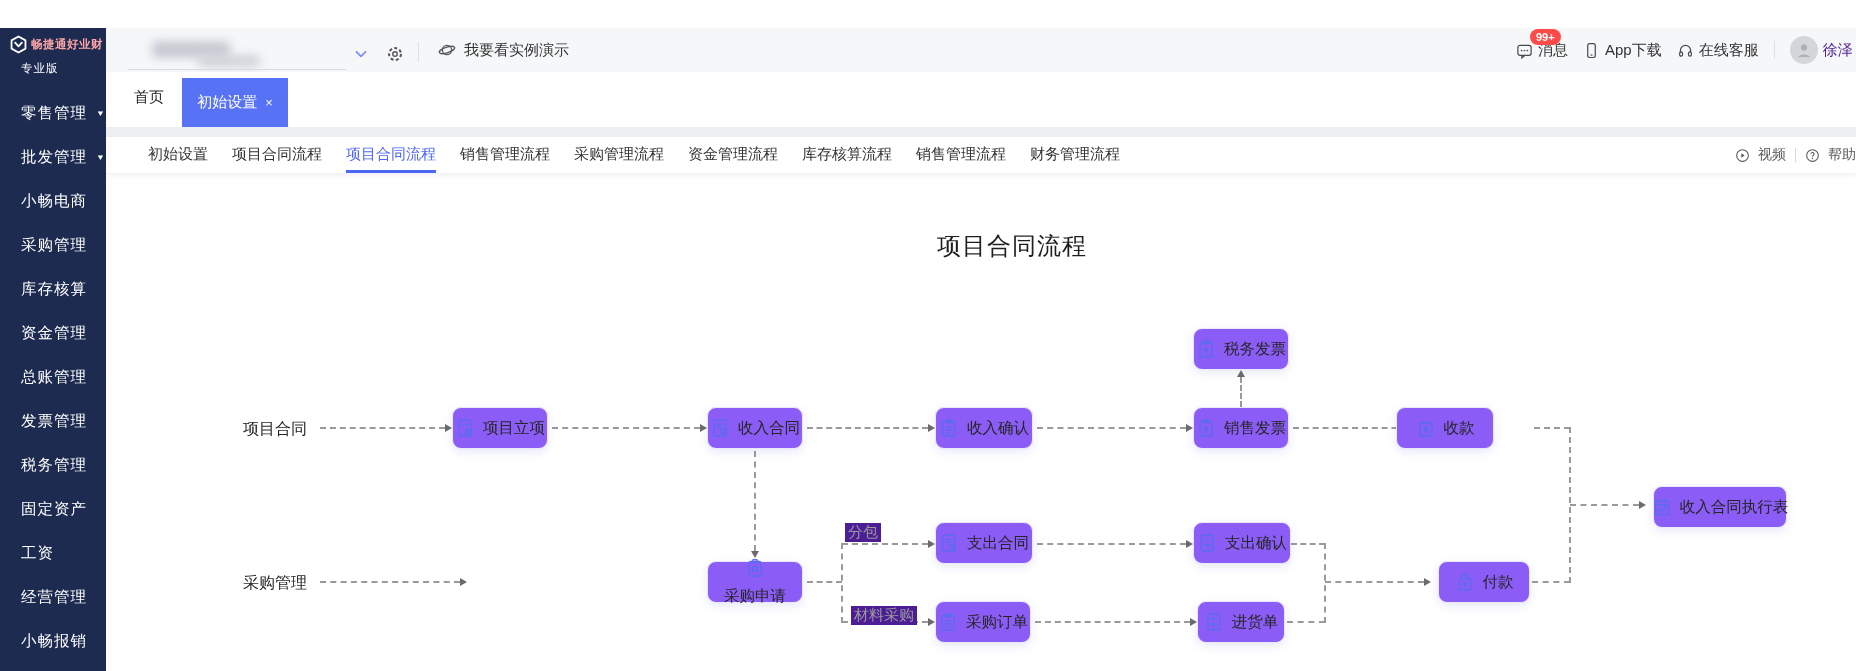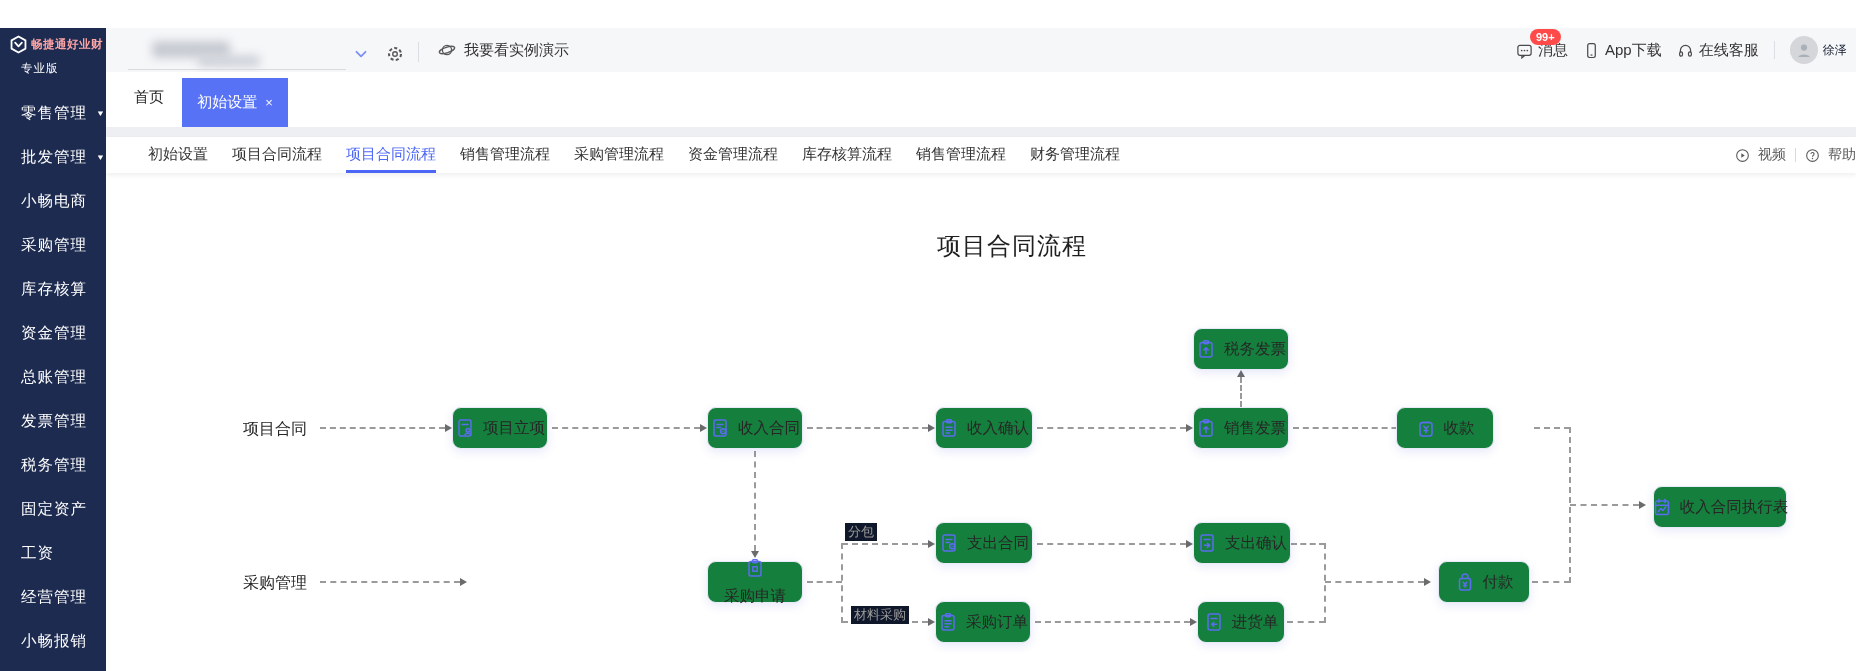--- a/index.html
+++ b/index.html
@@ -20,21 +20,21 @@
   .demo{position:absolute;left:438px;top:39px;height:22px;display:flex;align-items:center;gap:8px;font-size:15px;color:#333;cursor:pointer;}
   .demo svg{width:18px;height:18px;color:#595959;}
   .toolbar-right{position:absolute;left:1516px;top:28px;height:44px;display:flex;align-items:center;gap:15px;}
   .tr-item{display:flex;align-items:center;gap:5px;font-size:15px;color:#333;position:relative;cursor:pointer;white-space:nowrap;}
   .tr-item svg{width:17px;height:17px;color:#4a4a4a;}
   .badge{position:absolute;top:-12px;left:14px;background:#ff4a4a;color:#fff;font-size:11px;line-height:14px;
          padding:1px 6px;border-radius:9px;font-weight:bold;}
   .tr-sep{width:1px;height:18px;background:#dcdee3;}
   .avatar{width:28px;height:28px;border-radius:50%;background:#d4d6d9;display:flex;align-items:center;justify-content:center;overflow:hidden;}
   .avatar svg{width:18px;height:18px;}
-  .user-name{font-size:12px;color:#0f172a;white-space:nowrap;}
+  .user-name{font-size:15px;color:#4c1d95;white-space:nowrap;}
 
   
   .sidebar{position:absolute;left:0;top:28px;width:106px;height:643px;background:#1d2b50;z-index:6;}
   .logo-row{position:absolute;left:9px;top:7px;display:flex;align-items:center;gap:3px;color:#fca5a5;}
   .logo-row svg{width:19px;height:19px;flex:0 0 auto;}
   .logo-title{font-size:11.5px;font-weight:bold;letter-spacing:.5px;white-space:nowrap;}
   .edition{position:absolute;left:21px;top:33px;color:#fff;font-size:11.5px;letter-spacing:1px;}
   .side-menu{position:absolute;left:0;top:63px;width:100%;}
   .side-item{height:44px;display:flex;align-items:center;padding-left:21px;color:#fff;font-size:15.5px;
              letter-spacing:1px;cursor:pointer;white-space:nowrap;}
@@ -59,23 +59,23 @@
              font-size:14px;color:#595959;z-index:5;background:#fff;padding:0 2px 0 8px;}
   .bar-right svg{width:15px;height:15px;color:#595959;}
   .br-sep{width:1px;height:14px;background:#d9d9d9;margin:0 2px;}
   .br-item{display:flex;align-items:center;gap:8px;cursor:pointer;white-space:nowrap;}
 
   
   .flow-bg{position:absolute;left:106px;top:173px;width:1750px;height:498px;background:#fff;}
   .flow-title{position:absolute;left:872px;top:230px;width:280px;text-align:center;font-size:24px;
               color:#1f1f1f;font-weight:500;letter-spacing:1px;}
   .row-label{position:absolute;font-size:16px;color:#262626;white-space:nowrap;}
-  .branch-label{position:absolute;font-size:13px;color:#9b9b9b;background:#0f172a;padding:0 3px;white-space:nowrap;z-index:3;}
-
-  .fnode{position:absolute;height:42px;background:#15803d;border:1px solid #e9eaf7;border-radius:9px;
+  .branch-label{position:absolute;font-size:15px;color:#9b9b9b;background:#4c1d95;padding:0 3px;white-space:nowrap;z-index:3;}
+
+  .fnode{position:absolute;height:42px;background:#8b5cf6;border:1px solid #e9eaf7;border-radius:9px;
          box-shadow:0 3px 10px rgba(93,103,214,.15);display:flex;align-items:center;justify-content:center;
          gap:8px;font-size:15.5px;color:#262626;cursor:pointer;z-index:2;white-space:nowrap;}
   .fnode svg{width:20px;height:20px;color:#5b6cf0;flex:0 0 auto;}
 
   .eh{position:absolute;height:0;border-top:2px dashed #9a9a9a;z-index:1;}
   .ev{position:absolute;width:0;border-left:2px dashed #9a9a9a;z-index:1;}
   .ar{position:absolute;width:0;height:0;z-index:1;}
   .ar.r{border-left:7px solid #6b6b6b;border-top:4.5px solid transparent;border-bottom:4.5px solid transparent;}
   .ar.d{border-top:7px solid #6b6b6b;border-left:4.5px solid transparent;border-right:4.5px solid transparent;}
   .ar.u{border-bottom:7px solid #6b6b6b;border-left:4.5px solid transparent;border-right:4.5px solid transparent;}

